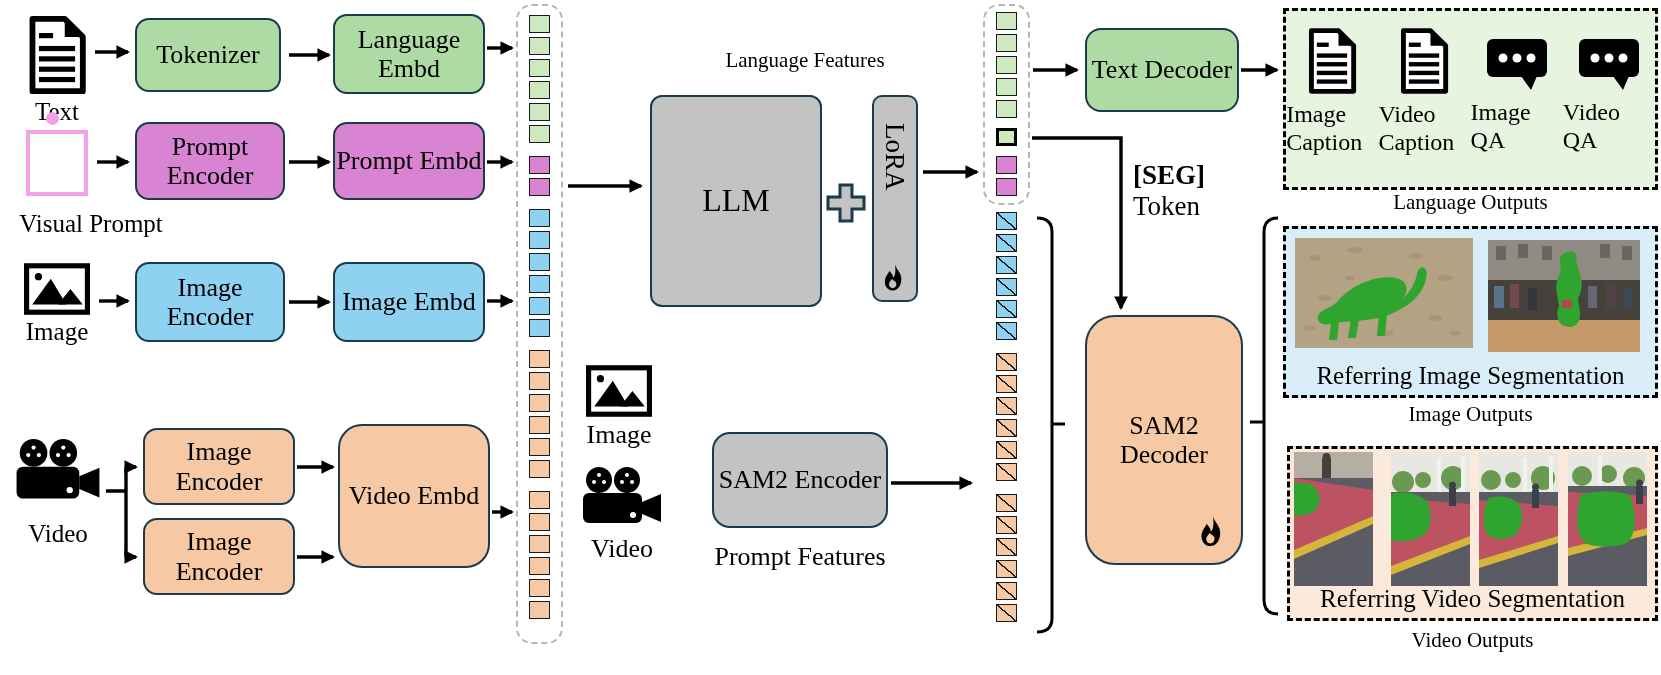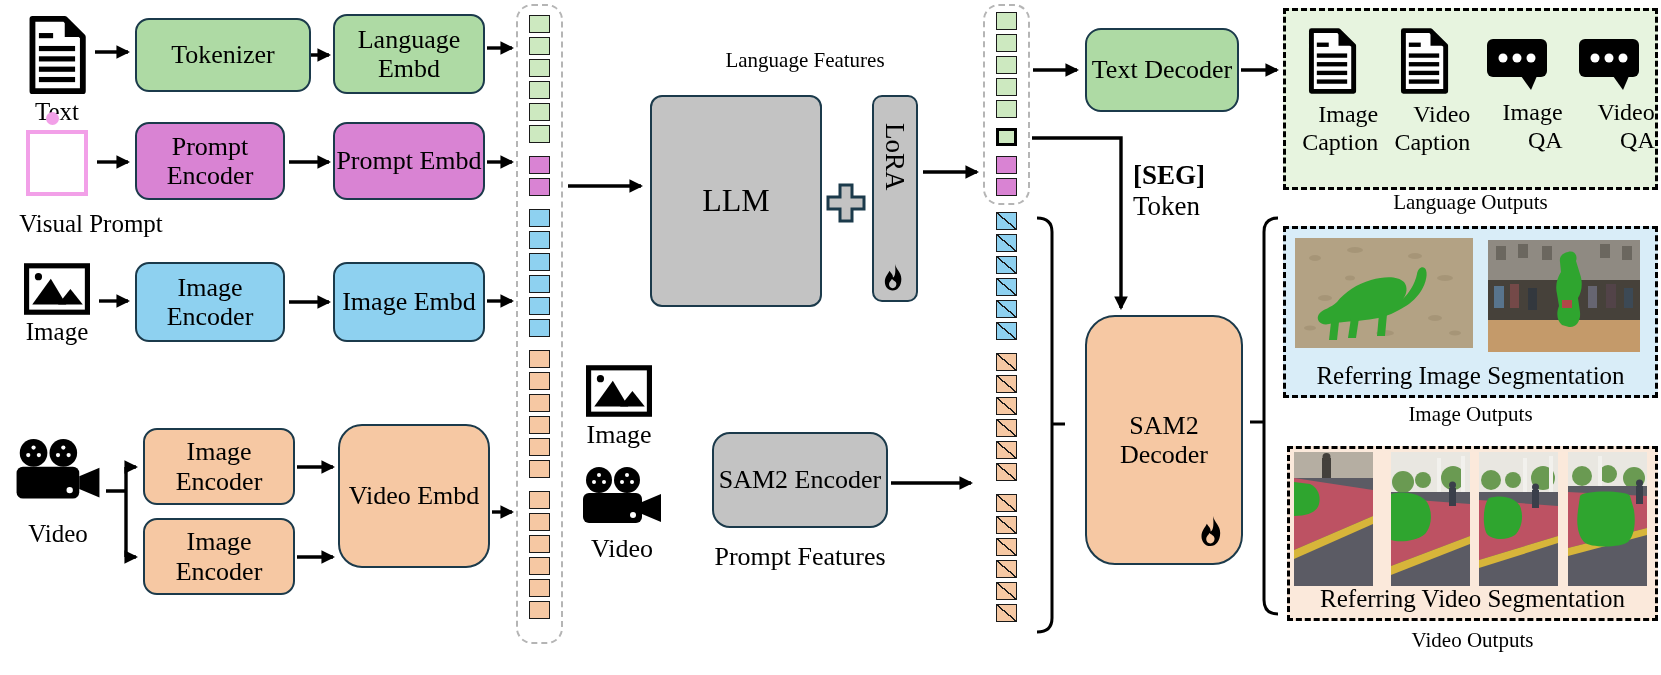--- a/index.html
+++ b/index.html
@@ -22,21 +22,21 @@
   .tok-col.free{position:absolute;z-index:2;}
   .tok-group{display:flex;flex-direction:column;align-items:center;gap:4px;}
   .tok{width:21px;height:18px;border:1.7px solid #1a1a1a;box-sizing:border-box;}
   .tok.seg{border-width:3.5px;border-color:#000;}
   .tok.slashed{background-image:linear-gradient(to bottom left,transparent 47%,#1a1a1a 47%,#1a1a1a 53%,transparent 53%);}
   .icon{position:absolute;z-index:2;}
   .outbox{position:absolute;z-index:2;border:3px dashed #000;box-sizing:border-box;}
   .outbox .caption{position:absolute;left:0;right:0;bottom:5px;text-align:center;font-size:25px;}
   .lang-items{position:absolute;left:0;right:0;top:16px;display:flex;justify-content:space-evenly;}
   .lang-item{display:flex;flex-direction:column;align-items:center;width:92px;}
-  .lang-item .ilabel{font-size:24px;text-align:right;line-height:1.15;margin-top:6px;}
+  .lang-item .ilabel{font-size:24px;text-align:left;line-height:1.15;margin-top:6px;}
   .photo{position:absolute;z-index:2;}
   .lora-text{writing-mode:vertical-rl;text-orientation:sideways;font-size:27px;}
   .seg-label{position:absolute;z-index:2;font-size:27px;}
   .seg-label .b{font-weight:bold;}
 </style>
 </head>
 <body>
 
 <div id="canvas">
 
@@ -106,21 +106,21 @@
       <circle cx="47" cy="9" r="2"></circle>
         <circle cx="42" cy="16" r="2"></circle>
         <circle cx="52" cy="16" r="2"></circle>
       </g>
     <rect x="3" y="27" width="59" height="30" rx="6" fill="#000"></rect>
     <polygon points="62,36 81,28 81,56 62,48" fill="#000"></polygon>
     <circle cx="53" cy="49" r="3" fill="#fff"></circle>
   </svg>
   <div class="lbl" style="left:12px;top:520px;width:92px">Video</div>
 
-  <div class="box green" style="left:135px;top:18px;width:176px;height:74px">Tokenizer</div>
+  <div class="box green" style="left:135px;top:18px;width:146px;height:74px">Tokenizer</div>
   <div class="box green" style="left:333px;top:14px;width:152px;height:80px">Language Embd</div>
 
   <div class="box magenta" style="left:135px;top:122px;width:150px;height:78px">Prompt Encoder</div>
   <div class="box magenta" style="left:333px;top:122px;width:152px;height:78px">Prompt Embd</div>
 
   <div class="box blue" style="left:135px;top:262px;width:150px;height:80px">Image Encoder</div>
   <div class="box blue" style="left:333px;top:262px;width:152px;height:80px">Image Embd</div>
 
   <div class="box peach" style="left:143px;top:428px;width:152px;height:77px">Image Encoder</div>
   <div class="box peach" style="left:143px;top:518px;width:152px;height:77px">Image Encoder</div>

